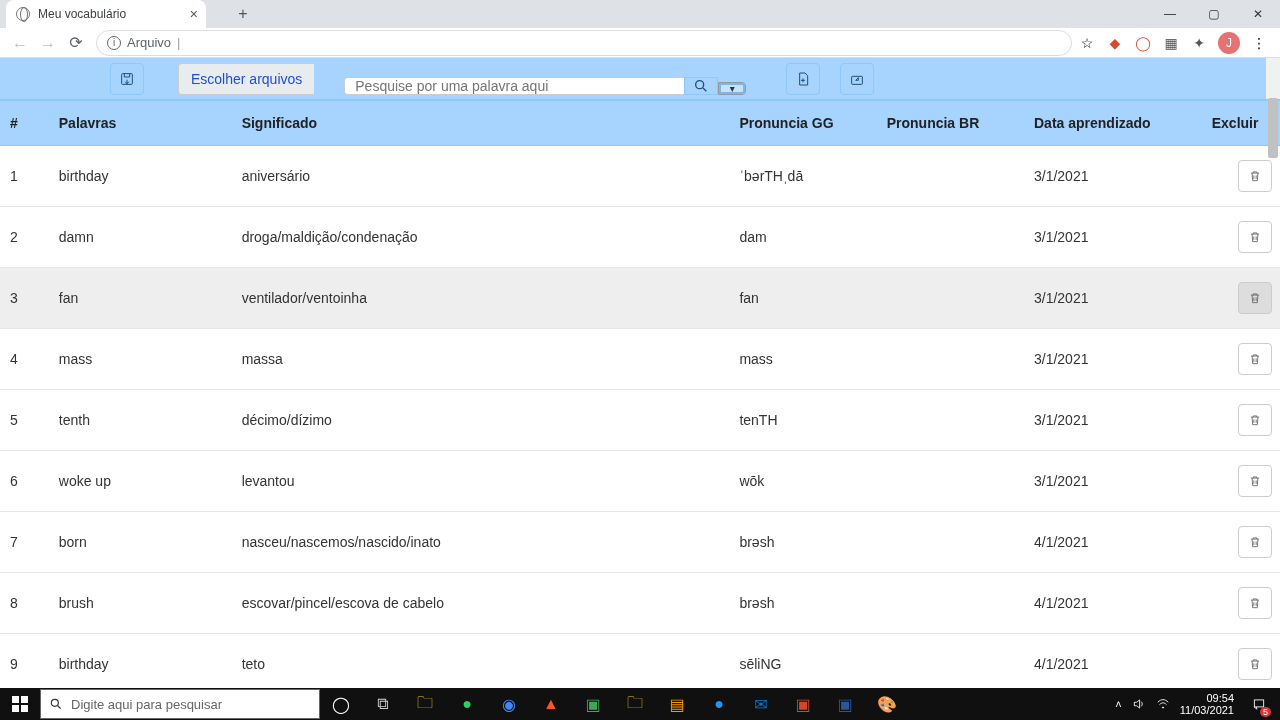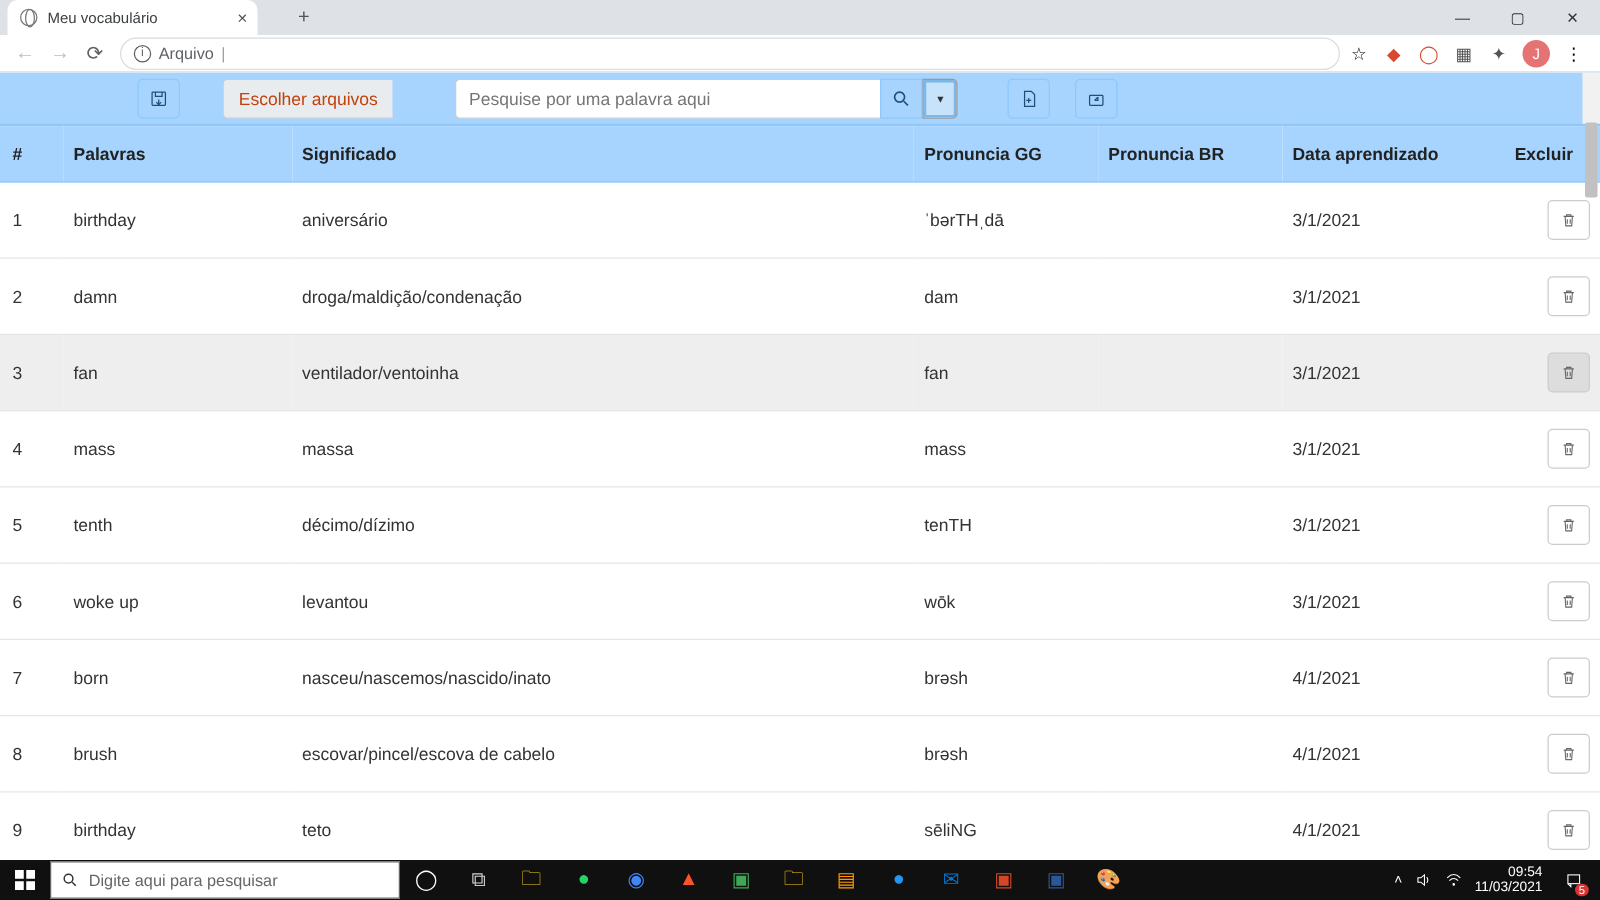--- a/index.html
+++ b/index.html
@@ -24,23 +24,23 @@
   .addr-right { display:flex; align-items:center; gap:10px; padding-right:6px; }
   .ext-icon { width:18px; height:18px; display:flex; align-items:center; justify-content:center; font-size:14px; }
   .avatar { width:22px; height:22px; border-radius:50%; background:#e57373; color:#fff; font-size:12px; display:flex; align-items:center; justify-content:center; }
 
   
   .page { height: calc(720px - 28px - 30px - 32px); overflow: hidden; position: relative; }
   .toolbar { background:#a6d4ff; height:42px; display:flex; align-items:center; padding: 0 8px; gap:0; border-bottom:1px solid #8ec7fa; position:relative;}
   .tb-btn { width:34px; height:32px; border:1px solid #8ec7fa; background:#a6d4ff; border-radius:4px; display:flex; align-items:center; justify-content:center; color:#1e4e79; font-size:14px; }
   .tb-btn svg { width:16px; height:16px; stroke:#1e4e79; fill:none; stroke-width:1.5; }
   .file-group { display:flex; margin-left:70px; height:32px; }
-  .file-label { background:#e9ecef; border:1px solid #ccc; border-right:none; border-top-left-radius:4px; border-bottom-left-radius:4px; padding:0 12px; display:flex; align-items:center; font-size:14px; color:#c2410c; }
+  .file-label { background:#e9ecef; border:1px solid #ccc; border-right:none; border-top-left-radius:4px; border-bottom-left-radius:4px; padding:0 12px; display:flex; align-items:center; font-size:14px; color:#1d4ed8; }
   .file-value { background:#fff; border:1px solid #ccc; border-top-right-radius:4px; border-bottom-right-radius:4px; padding:0 12px; display:flex; align-items:center; font-size:14px; color:#444; width:280px; }
-  .search-wrap { margin-left:50px; display:flex; height:32px; }
+  .search-wrap { margin-left:30px; display:flex; height:32px;align-items:flex-end; }
   .search-input { width:340px; border:1px solid #ccc; border-right:none; border-top-left-radius:4px; border-bottom-left-radius:4px; padding:0 10px; font-size:14px; color:#999; outline:none; }
   .search-btn { width:34px; border:1px solid #8ec7fa; background:#a6d4ff; display:flex; align-items:center; justify-content:center; }
   .search-caret { width:28px; border:1px solid #999; background:#c7e3fc; border-top-right-radius:4px; border-bottom-right-radius:4px; display:flex; align-items:center; justify-content:center; font-size:10px; color:#333; box-shadow: inset 0 0 0 2px #7bb7e8; }
   .right-btns { display:flex; gap:20px; margin-left:40px; }
 
   
   .fake-scroll { position:absolute; right:0; top:0; width:14px; height:100%; background:#f1f1f1; }
   .fake-scroll .thumb { position:absolute; top:40px; left:2px; width:10px; height:60px; background:#c1c1c1; border-radius:2px;}
 
   

